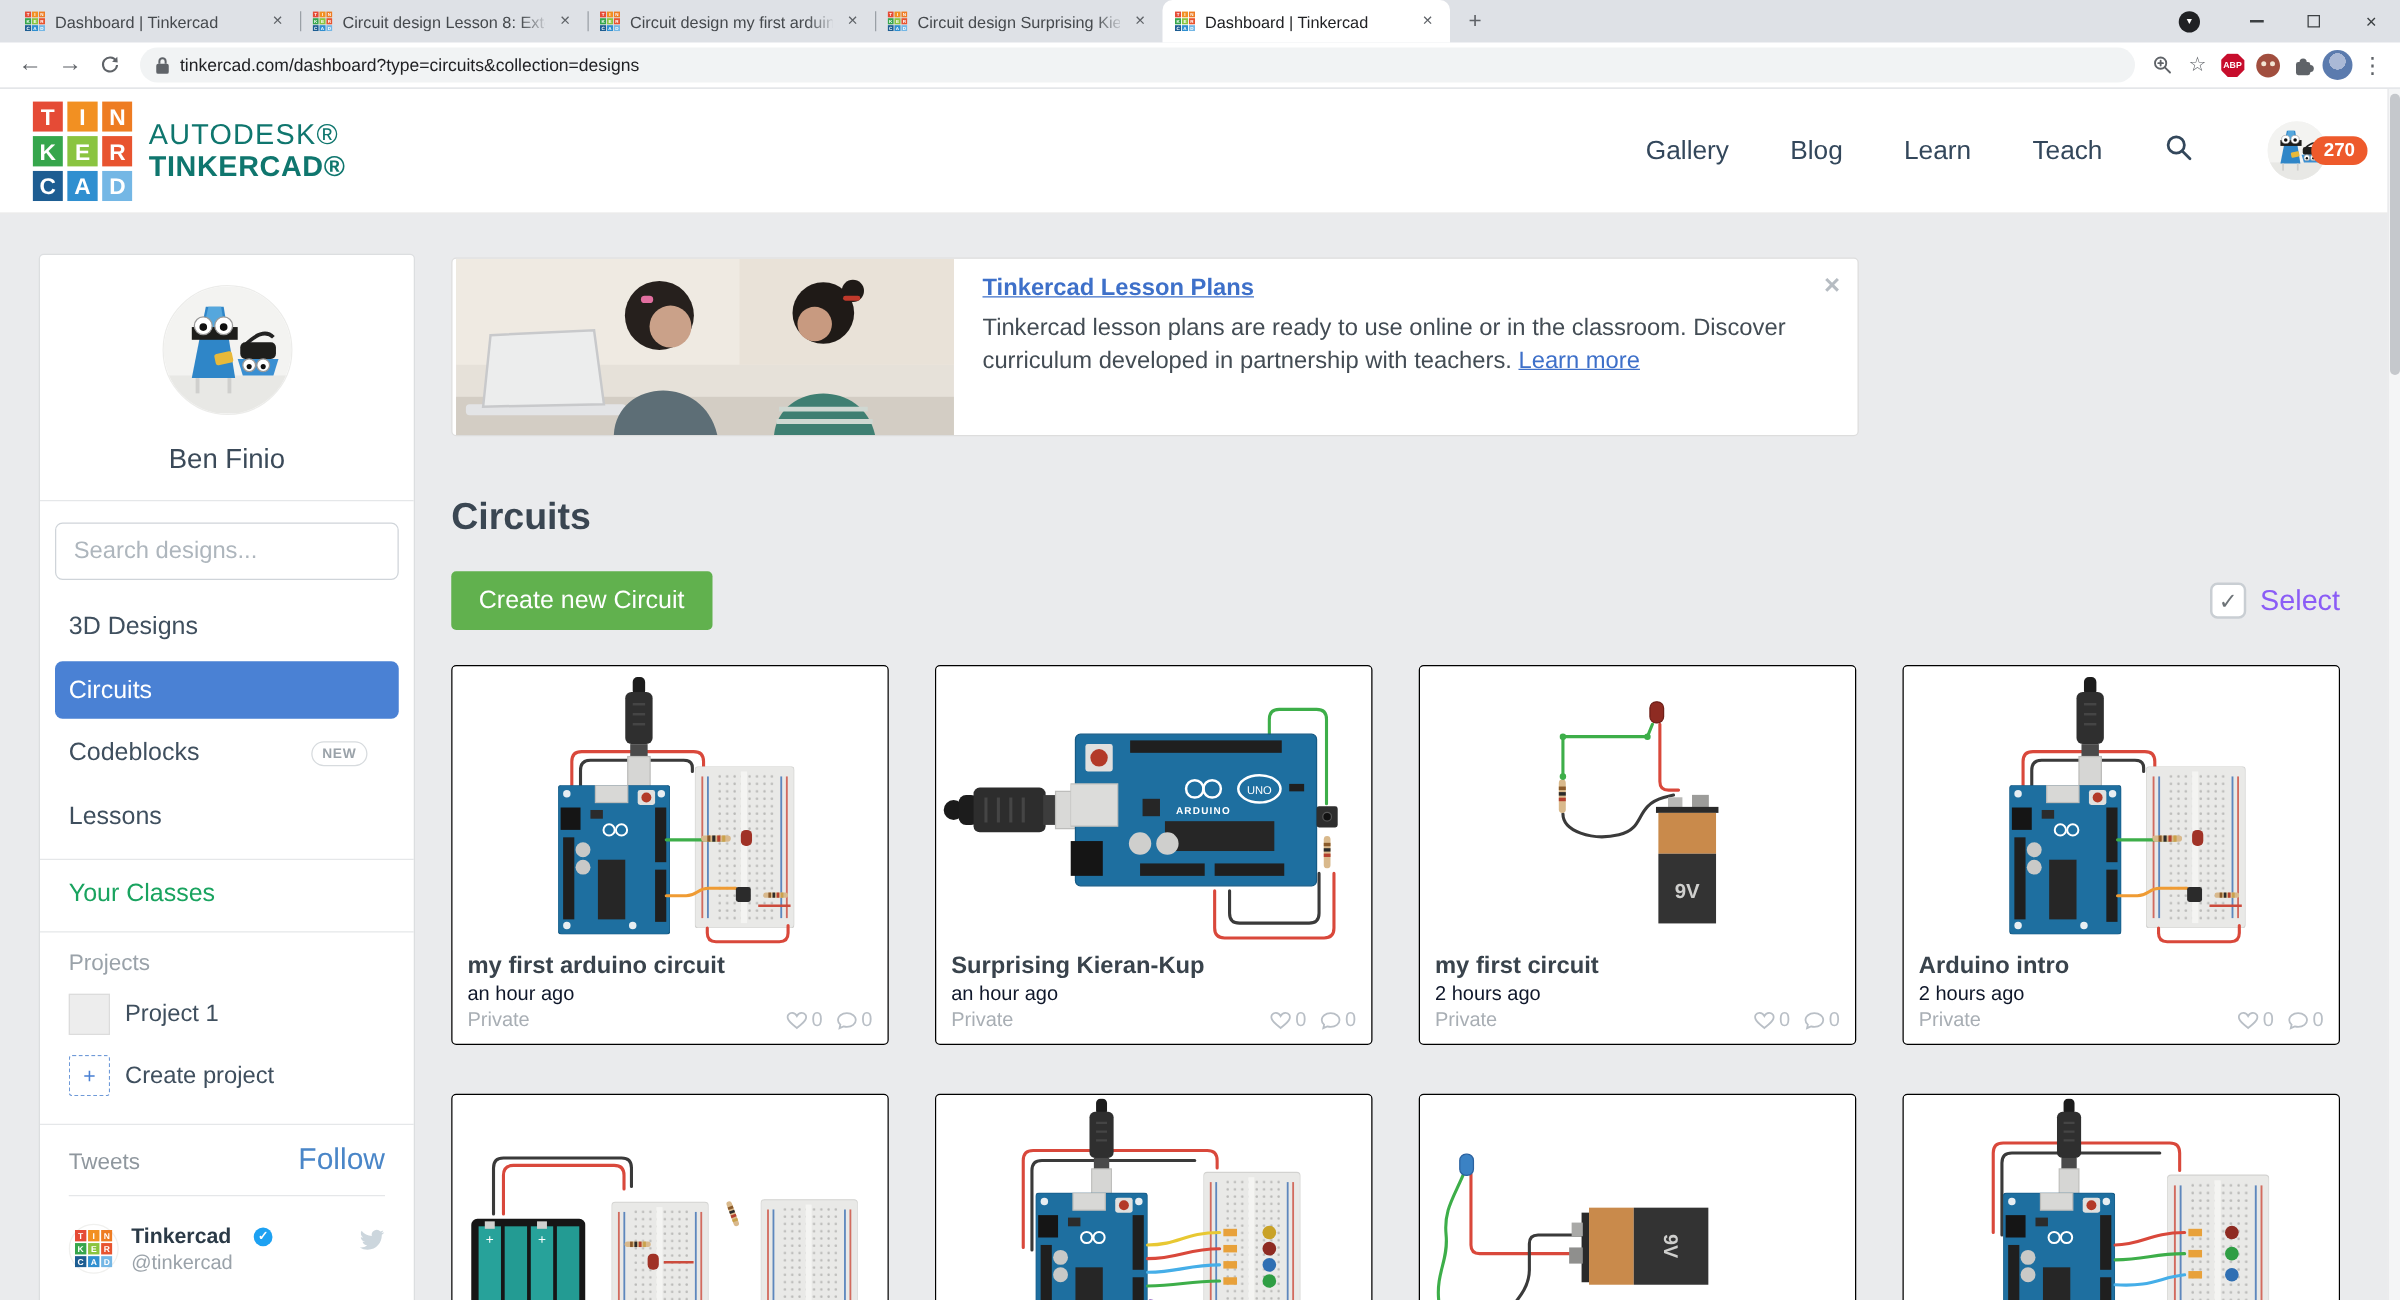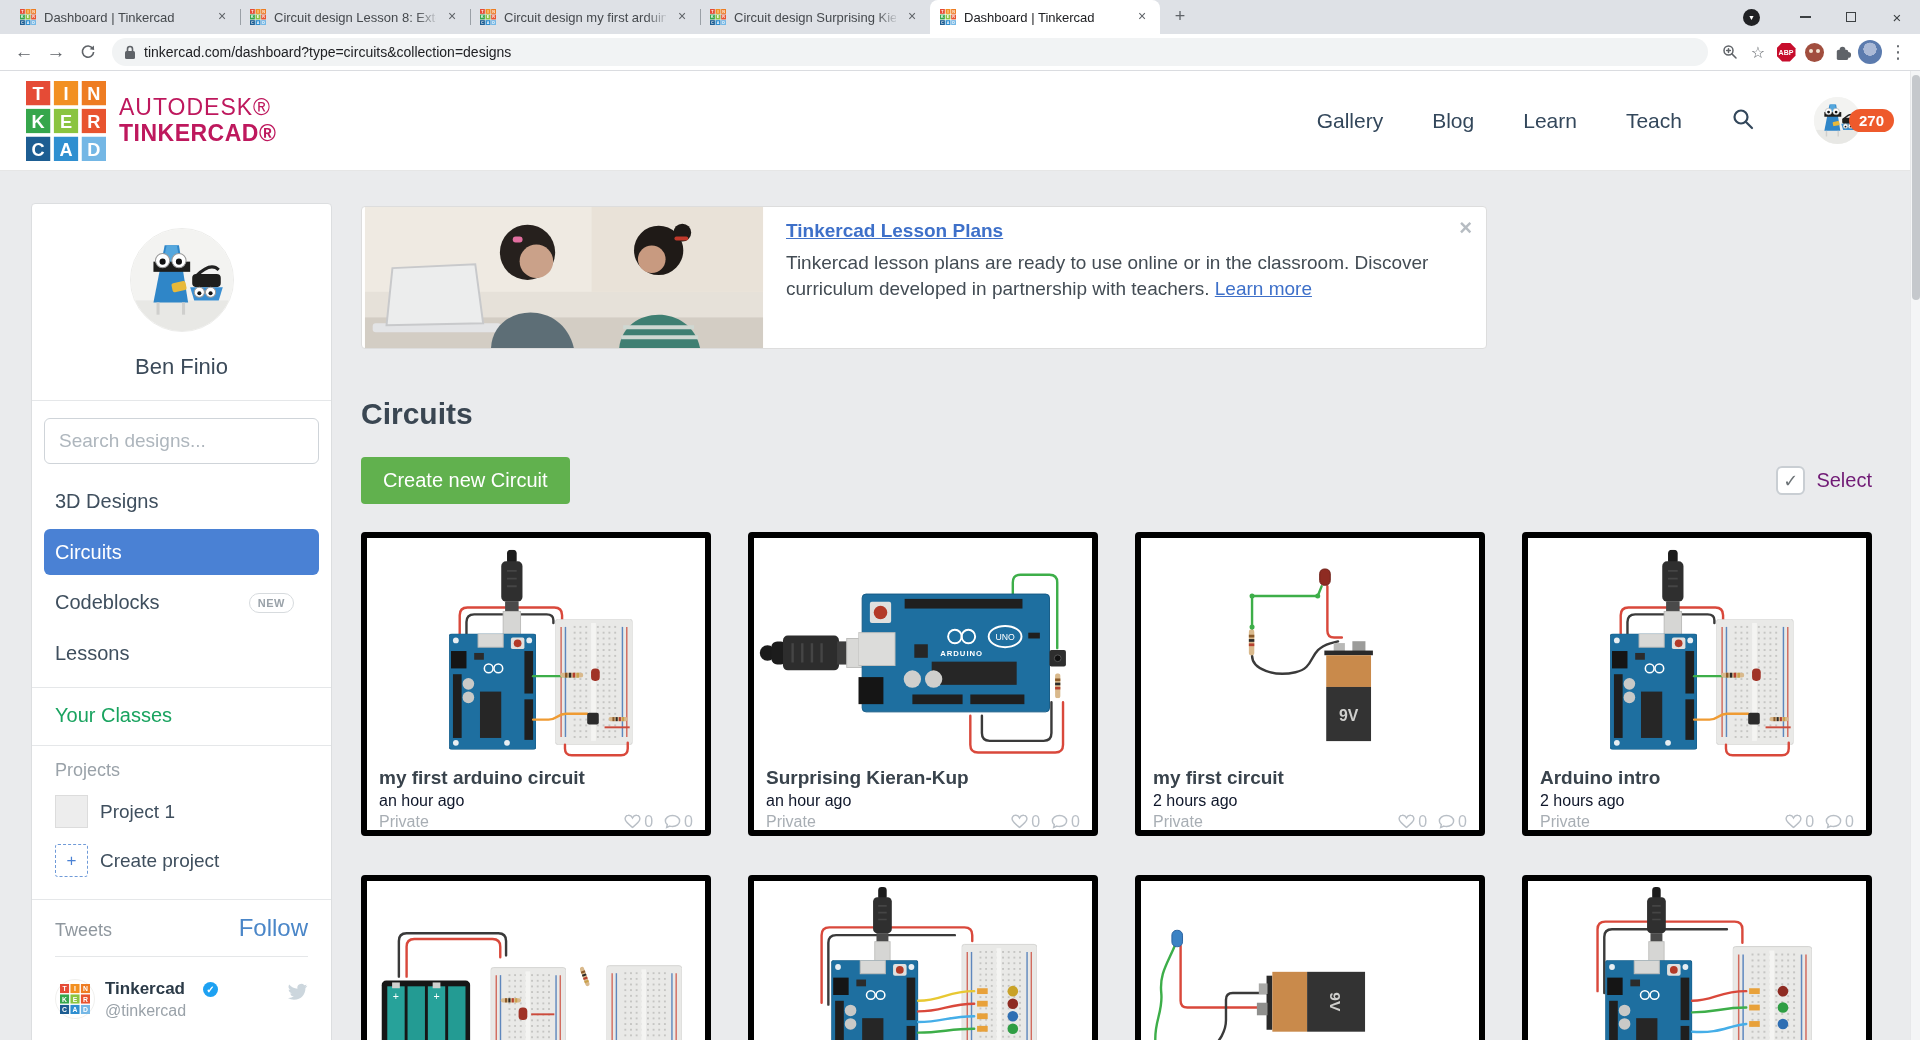--- a/index.html
+++ b/index.html
@@ -45,21 +45,21 @@
   .ext-face { width:19px; height:19px; border-radius:50%; background:#a14e3e; position:relative; }
   .ext-face i { position:absolute; top:6px; width:4px; height:4px; border-radius:50%; background:#f3e4d2; }
   .profile-dot { width:24px; height:24px; border-radius:50%;
     background:radial-gradient(circle at 50% 38%, #aab9d6 0 34%, #5b7bae 35% 100%); }
 
   
   .page { position:absolute; top:71px; left:0; right:0; bottom:0; background:#eaebed; overflow:hidden; }
   .site-header { position:absolute; top:0; left:0; right:0; height:100px; background:#fff;
     border-bottom:1px solid #e6e6e6; display:flex; align-items:center; padding:0 26px; }
   .brand { display:flex; align-items:center; gap:13px; }
-  .brand-text { color:#be185d; line-height:1.1; }
+  .brand-text { color:#0f766e; line-height:1.1; }
   .brand-l1 { font-size:23px; letter-spacing:1px; font-weight:400; }
   .brand-l2 { font-size:23px; letter-spacing:.5px; font-weight:bold; }
   .top-nav { margin-left:auto; display:flex; align-items:center; gap:49px; }
   .top-nav a { text-decoration:none; color:#33475b; font-size:21px; }
   .hdr-avatar-wrap { display:flex; align-items:center; margin-left:10px; }
   .hdr-avatar { width:47px; height:47px; border-radius:50%; overflow:hidden; background:#f3f3f1; }
   .notif-badge { margin-left:-12px; background:#ee5a2c; color:#fff; font-size:15px; font-weight:bold;
     padding:3px 10px; border-radius:13px; z-index:3;text-align:center; }
 
   .content { position:absolute; top:100px; left:0; right:0; bottom:0; }
@@ -114,25 +114,25 @@
   .banner-body a { color:#3e70c9; text-decoration:underline; }
   .banner-close { position:absolute; top:8px; right:14px; font-size:22px; font-weight:bold; color:#b6bcc2; }
 
   .page-title { margin-top:48px; font-size:30px; font-weight:bold; color:#3a4652; }
   .controls-row { margin-top:26px; display:flex; align-items:center; }
   .btn-create { background:#61b14e; color:#fff; font-size:20px; border:none; border-radius:4px;
     padding:12px 22px; font-family:inherit; }
   .select-group { margin-left:auto; display:flex; align-items:center; gap:11px; }
   .select-box { width:29px; height:29px; background:#fff; border:2px solid #c9ced3; border-radius:6px;
     color:#6d7377; font-size:18px; display:flex; align-items:center; justify-content:center; }
-  .select-label { font-size:20px; color:#701a75; }
+  .select-label { font-size:23px; color:#8b5cf6; }
 
   .cards-grid { margin-top:28px; display:grid; grid-template-columns:repeat(4,350px);
     justify-content:space-between; row-gap:39px; }
-  .card { width:350px; height:304px; background:#fff; border:6px solid #000000; border-radius:4px;
+  .card { width:350px; height:304px; background:#fff; border:1px solid #000000; border-radius:4px;
     overflow:hidden; }
   .card-img { height:228px; }
   .card-img svg { width:100%; height:100%; display:block; }
   .card-info { padding:1px 12px 0; }
   .card-title { font-size:19px; font-weight:bold; color:#39434c; }
   .card-time { font-size:16px; color:#0f172a; margin-top:3px; }
   .card-meta { display:flex; align-items:center; font-size:16px; color:#a8aeb4; margin-top:2px;gap:32px; }
   .card-stats { margin-left:auto; display:flex; align-items:center; gap:10px; color:#b9bfc6; }
   .stat { display:flex; align-items:center; gap:2px; }
 

